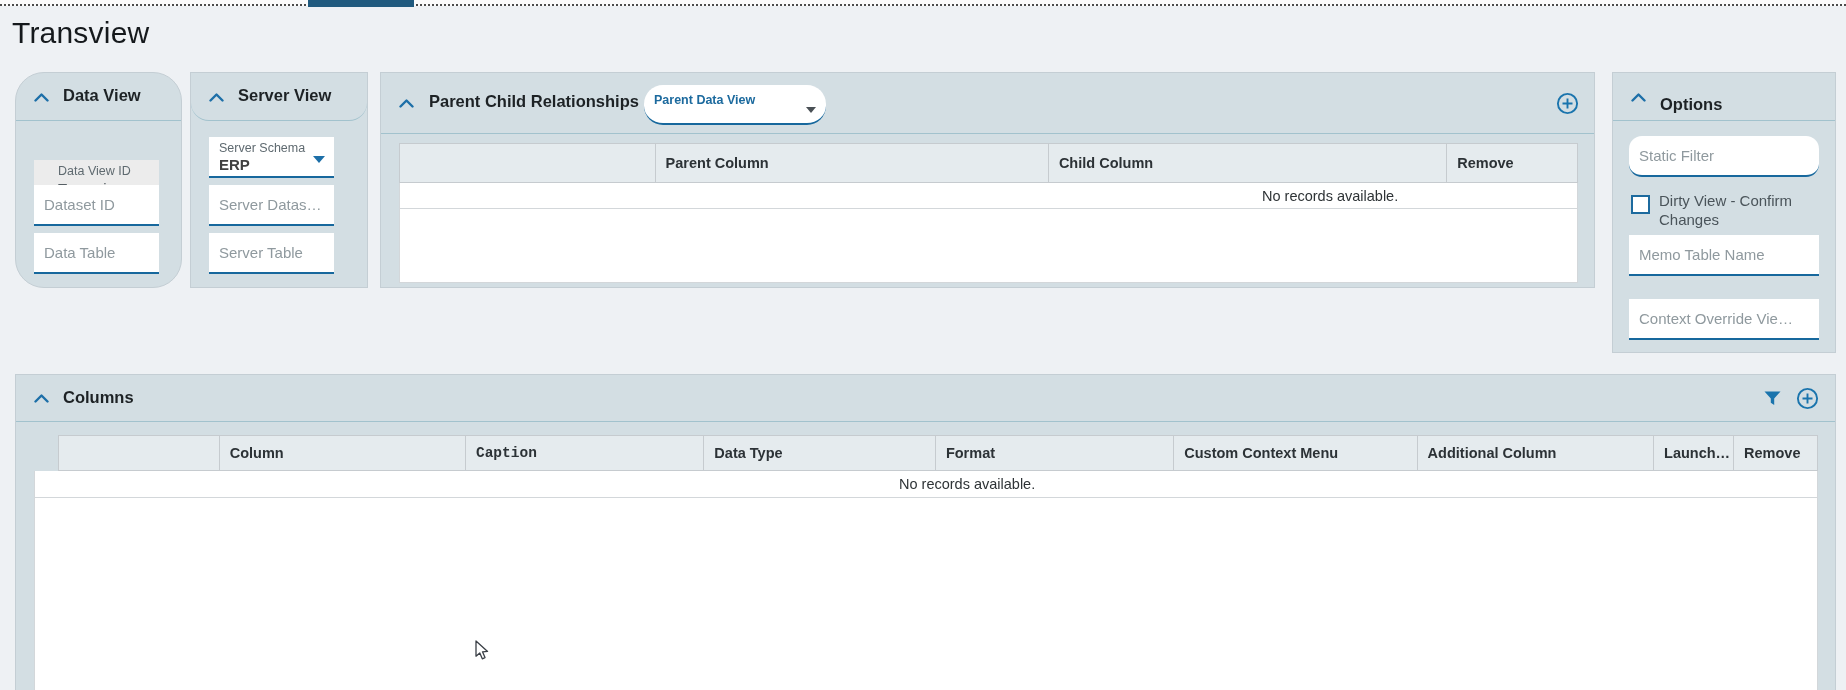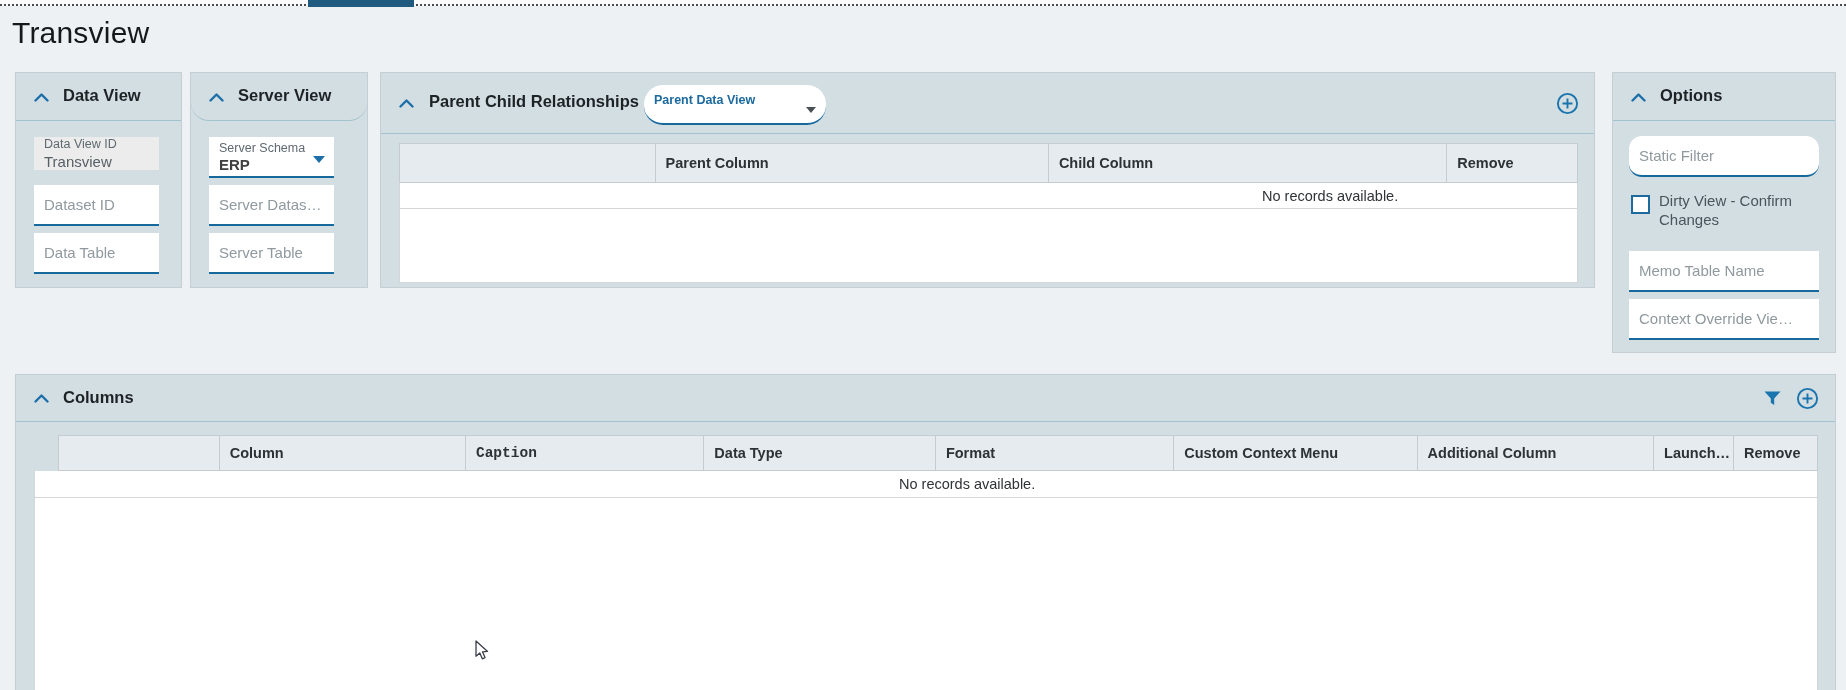--- a/index.html
+++ b/index.html
@@ -24,22 +24,22 @@
   .panel-title { position:absolute; font-size:16.5px; font-weight:700; color:#1d2225; white-space:nowrap; }
   .chev { position:absolute; display:inline-flex; cursor:pointer; }
 
   
   .sinput { position:absolute; width:125px; height:41px; box-sizing:border-box;
     border:0; border-bottom:2px solid #17689d; background:#fff; padding:0 10px;
     font-size:15px; color:#2f3539; font-family:inherit; outline:none; }
   .sinput::placeholder { color:#8f999e; opacity:1; }
   .w190 { width:190px; }
 
-  .static-field { position:absolute; width:125px; height:33px; box-sizing:border-box;
-    background:#ececec; padding:4px 10px; display:flex; flex-direction:column; justify-content:center; gap:2px; }
+  .static-field { position:absolute; width:125px; height:41px; box-sizing:border-box;
+    background:#ececec; padding:4px 24px; display:flex; flex-direction:column; justify-content:center; gap:2px;margin-top:23px; }
   .static-field .lab { font-size:12.5px; color:#5f6a70; }
   .static-field .val { font-size:15px; color:#565f64; }
 
   .dropdown-field { position:absolute; width:125px; height:41px; box-sizing:border-box;
     background:#fff; border-bottom:2px solid #17689d; padding:4px 10px;
     display:flex; flex-direction:column; gap:1px; cursor:pointer; }
   .dropdown-field .lab { font-size:12.5px; color:#5f6a70; white-space:nowrap; }
   .dropdown-field .val { font-size:15px; font-weight:700; color:#404040; }
   .caret-blue { position:absolute; right:9px; top:19px; width:0; height:0;
     border-left:6px solid transparent; border-right:6px solid transparent; border-top:7px solid #1d6fa8; }
@@ -85,21 +85,21 @@
 </head>
 <body>
 
 <div class="screen">
 
   <div class="top-strip"></div>
   <div class="top-accent"></div>
 
   <div class="page-title">Transview</div>
 
-  <section class="panel" style="left:15px; top:72px; width:167px; height:216px;">
+  <section class="panel" style="left:15px; top:72px; width:167px; height:216px;border-radius:29px;">
     <div class="panel-header" style="height:48px;">
       <span class="chev" style="left:18px; top:20px;">
         <svg width="15" height="9" viewBox="0 0 15 9">
             <path d="M1.5 7.5 L7.5 1.5 L13.5 7.5" fill="none" stroke="#1d6fa8" stroke-width="2.4" stroke-linecap="round" stroke-linejoin="round"></path>
           </svg>
       </span>
       <span class="panel-title" style="left:47px; top:13px;">Data View</span>
     </div>
     <div class="static-field" style="left:18px; top:64px;">
       <span class="lab">Data View ID</span>
@@ -163,26 +163,26 @@
     </div>
   </section>
 
   <section class="panel" style="left:1612px; top:72px; width:224px; height:281px;">
     <div class="panel-header" style="height:48px;">
       <span class="chev" style="left:18px; top:20px;">
         <svg width="15" height="9" viewBox="0 0 15 9">
             <path d="M1.5 7.5 L7.5 1.5 L13.5 7.5" fill="none" stroke="#1d6fa8" stroke-width="2.4" stroke-linecap="round" stroke-linejoin="round"></path>
           </svg>
       </span>
-      <span class="panel-title" style="left:47px; top:13px;">Options</span>
+      <span class="panel-title" style="left:47px; top:22px;">Options</span>
     </div>
     <input class="sinput w190" style="left: 16px; top: 63px; border-radius: 13px;" placeholder="Static Filter">
     <span class="checkbox" style="left:18px; top:122px;"></span>
     <span class="cb-label" style="left:46px; top:119px;">Dirty View - Confirm Changes</span>
-    <input class="sinput w190" style="left: 16px; top: 178px;" placeholder="Memo Table Name">
+    <input class="sinput w190" style="left: 16px; top: 162px;" placeholder="Memo Table Name">
     <input class="sinput w190" style="left: 16px; top: 226px;" placeholder="Context Override Vie…">
   </section>
 
   <section class="panel" style="left:15px; top:374px; width:1821px; height:316px; border-bottom:0;">
     <div class="panel-header" style="height:47px;">
       <span class="chev" style="left:18px; top:19px;">
         <svg width="15" height="9" viewBox="0 0 15 9">
             <path d="M1.5 7.5 L7.5 1.5 L13.5 7.5" fill="none" stroke="#1d6fa8" stroke-width="2.4" stroke-linecap="round" stroke-linejoin="round"></path>
           </svg>
       </span>

